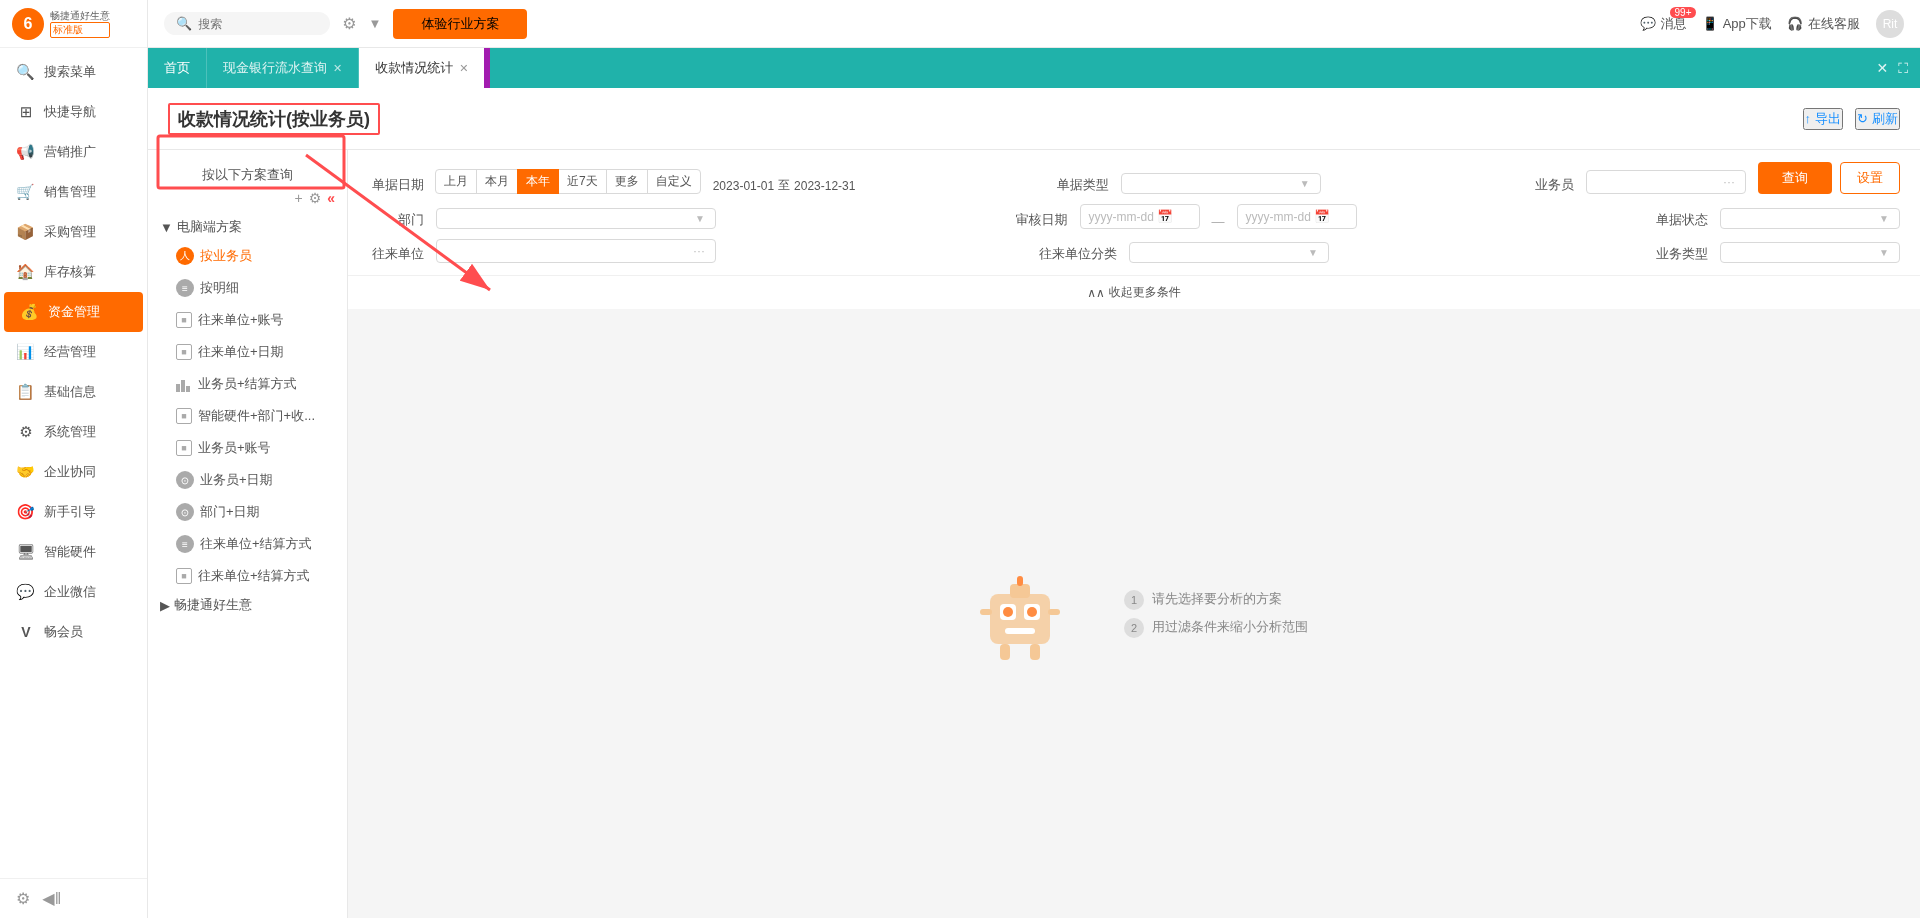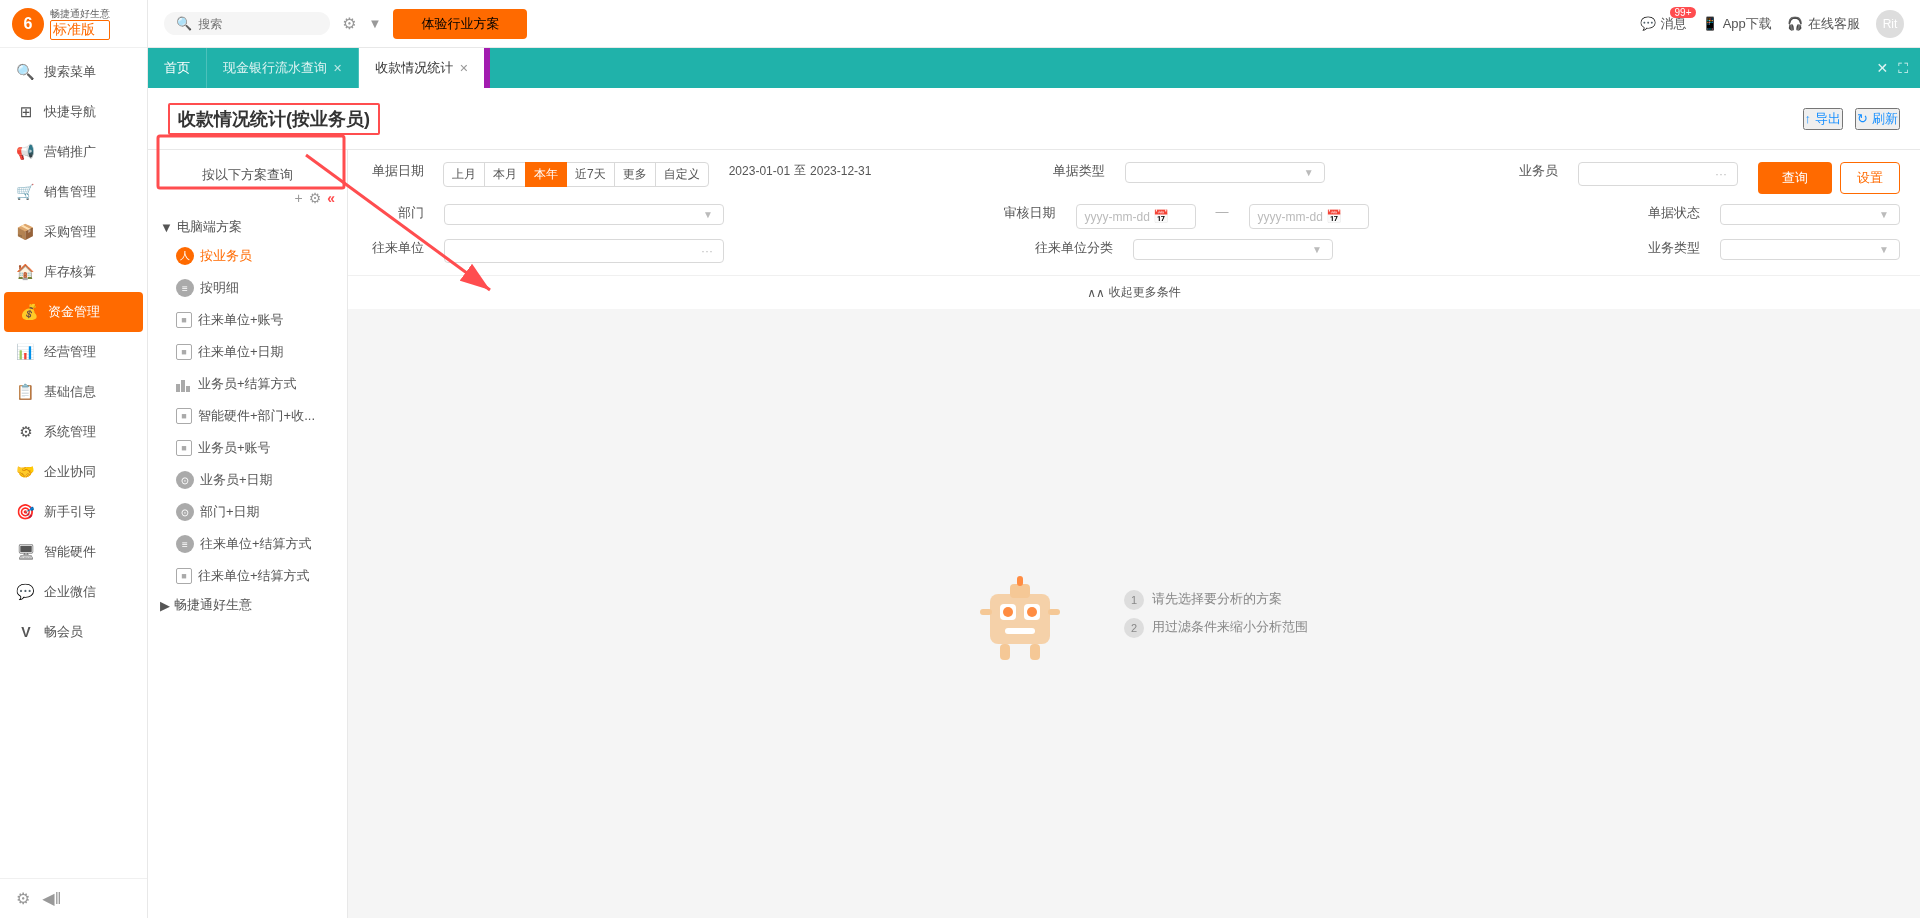--- a/index.html
+++ b/index.html
@@ -6,21 +6,21 @@
     body { background: #f5f5f5; font-size: 13px; color: #333; overflow: hidden; height: 918px; }
 
     
     .app-container { display: flex; height: 918px; width: 1920px; }
 
     
     .sidebar { width: 148px; background: #fff; border-right: 1px solid #e8e8e8; display: flex; flex-direction: column; height: 100%; flex-shrink: 0; }
     .sidebar-logo { height: 48px; background: #fff; display: flex; align-items: center; padding: 0 12px; border-bottom: 1px solid #f0f0f0; }
     .logo-icon { width: 32px; height: 32px; background: #ff6a00; border-radius: 50%; display: flex; align-items: center; justify-content: center; color: #fff; font-weight: bold; font-size: 16px; margin-right: 6px; }
     .logo-text { font-size: 10px; color: #666; line-height: 1.3; }
-    .logo-badge { font-size: 14px; color: #ff6a00; border: 1px solid #ff6a00; border-radius: 2px; padding: 0 2px; }
+    .logo-badge { font-size: 10px; color: #ff6a00; border: 1px solid #ff6a00; border-radius: 2px; padding: 0 2px; }
     .sidebar-nav { flex: 1; overflow-y: auto; padding: 4px 0; }
     .nav-item { display: flex; align-items: center; padding: 10px 16px; cursor: pointer; color: #555; font-size: 13px; border-radius: 0; transition: background 0.2s; }
     .nav-item.active { background: #ff6a00; color: #fff; border-radius: 4px; margin: 0 4px; }
     .nav-item .nav-icon { width: 20px; height: 20px; margin-right: 8px; display: flex; align-items: center; justify-content: center; font-size: 15px; }
     .sidebar-footer { padding: 10px 16px; display: flex; align-items: center; gap: 12px; border-top: 1px solid #f0f0f0; }
     .sidebar-footer-icon { color: #999; cursor: pointer; font-size: 16px; }
 
     
     .main { flex: 1; display: flex; flex-direction: column; overflow: hidden; }
 
@@ -73,21 +73,21 @@
     .item-icon-circle.gray { background: #aaa; }
     .item-icon-sq { width: 16px; height: 16px; border: 1.5px solid #aaa; border-radius: 2px; display: flex; align-items: center; justify-content: center; font-size: 9px; color: #aaa; flex-shrink: 0; }
     .item-icon-bar { width: 16px; height: 16px; display: flex; align-items: flex-end; gap: 1px; flex-shrink: 0; }
     .bar1 { width: 4px; background: #aaa; }
     .bar2 { width: 4px; background: #aaa; }
     .bar3 { width: 4px; background: #aaa; }
 
     
     .right-panel { flex: 1; display: flex; flex-direction: column; overflow: hidden; background: #f5f5f5; }
     .filter-area { background: #fff; padding: 12px 20px; }
-    .filter-row { display: flex; align-items: flex-start; gap: 20px; margin-bottom: 10px; flex-wrap: wrap; }
+    .filter-row { display: flex; align-items: flex-end; gap: 12px; margin-bottom: 10px; flex-wrap: wrap; }
     .filter-row:last-child { margin-bottom: 0; }
     .filter-label { font-size: 13px; color: #555; white-space: nowrap; min-width: 56px; text-align: right; }
     .date-tabs { display: flex; align-items: center; gap: 0; }
     .date-tab { padding: 3px 8px; font-size: 12px; color: #555; cursor: pointer; border: 1px solid #d9d9d9; margin-left: -1px; }
     .date-tab:first-child { border-radius: 4px 0 0 4px; }
     .date-tab:last-child { border-radius: 0 4px 4px 0; }
     .date-tab.active { background: #ff6a00; color: #fff; border-color: #ff6a00; z-index: 1; }
     .date-range { display: flex; align-items: center; gap: 4px; font-size: 12px; color: #555; }
     .filter-select { display: flex; align-items: center; gap: 6px; border: 1px solid #d9d9d9; border-radius: 4px; padding: 4px 10px; min-width: 200px; cursor: pointer; }
     .filter-select .placeholder { color: #bbb; font-size: 12px; flex: 1; }

